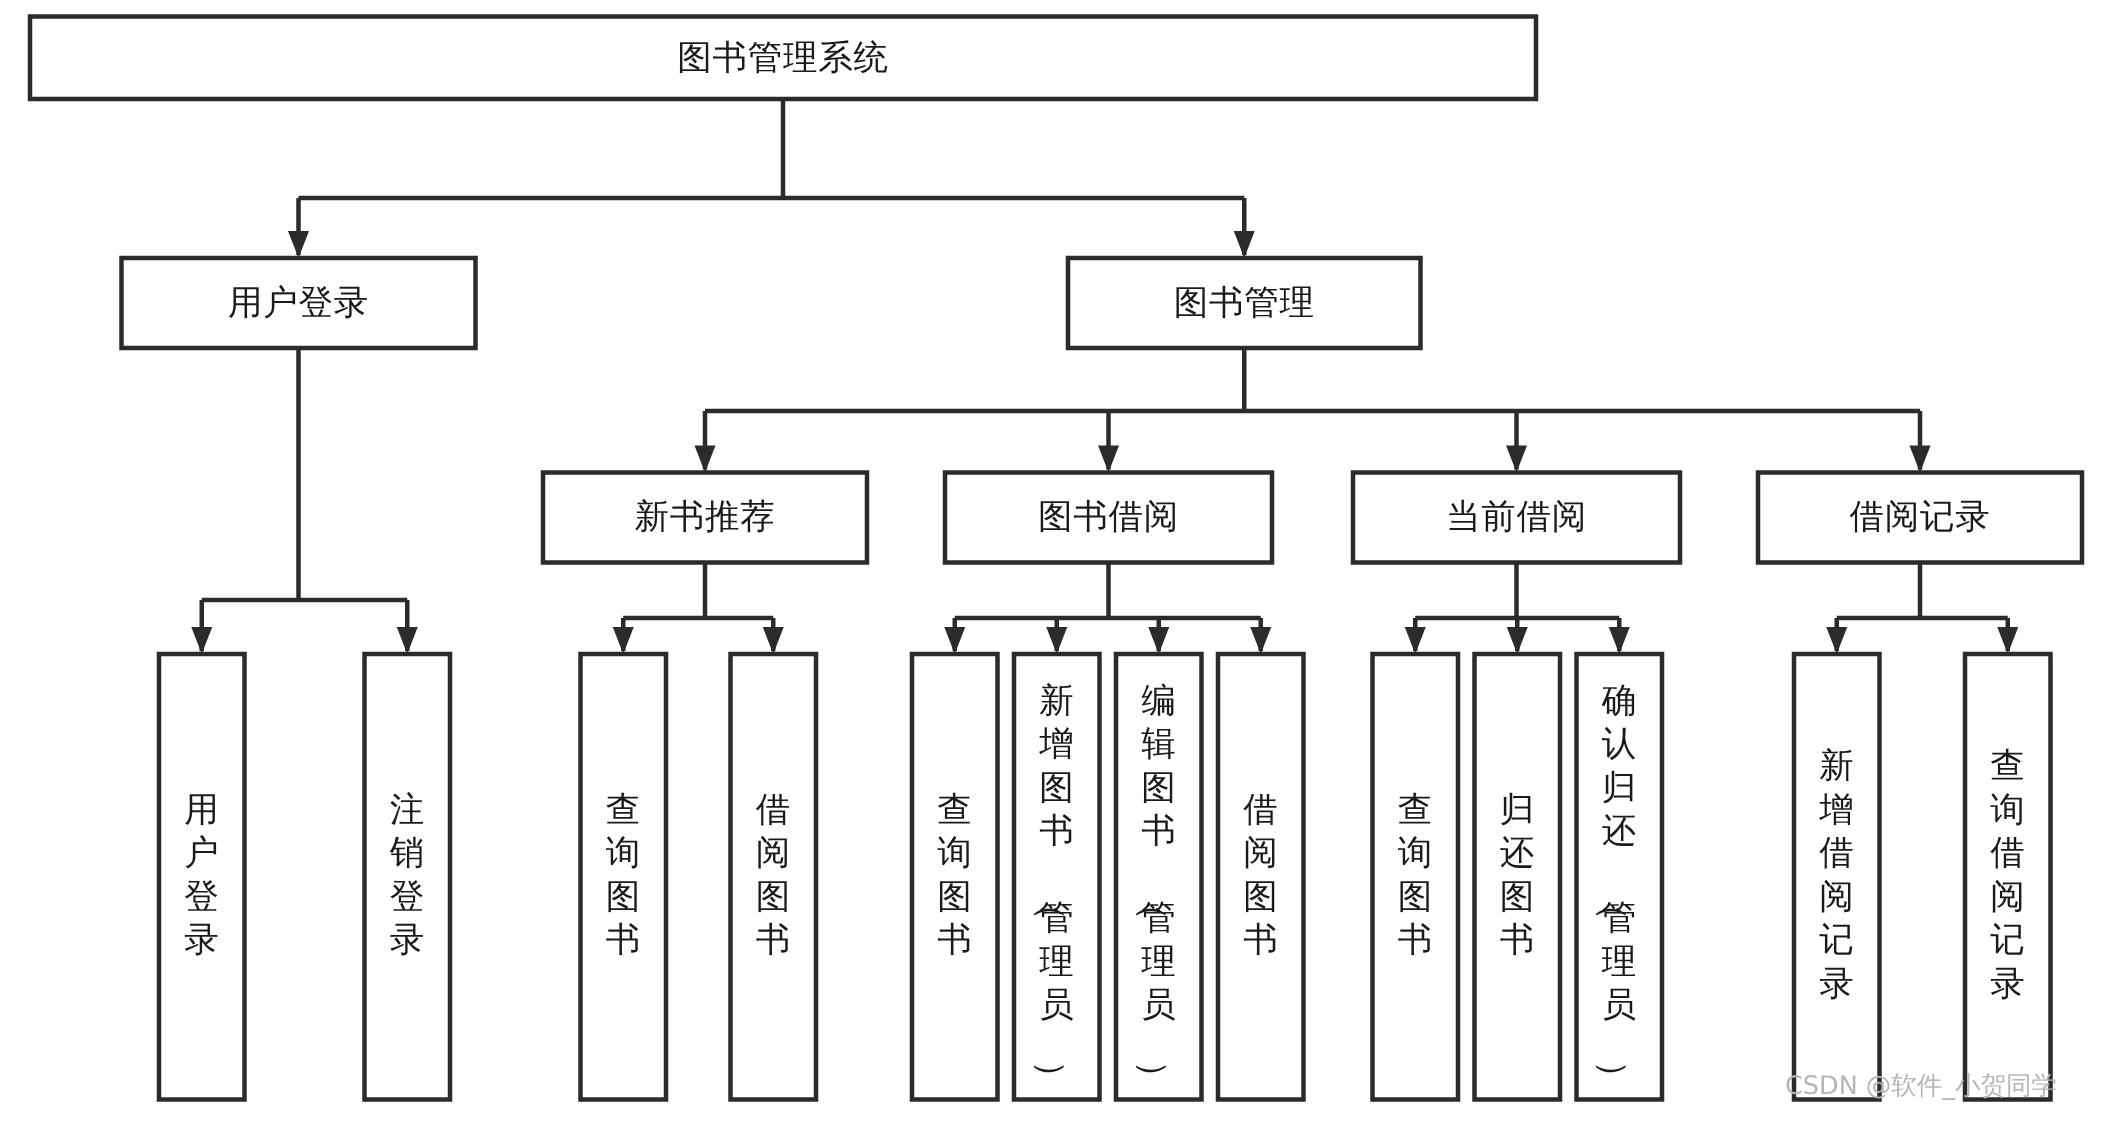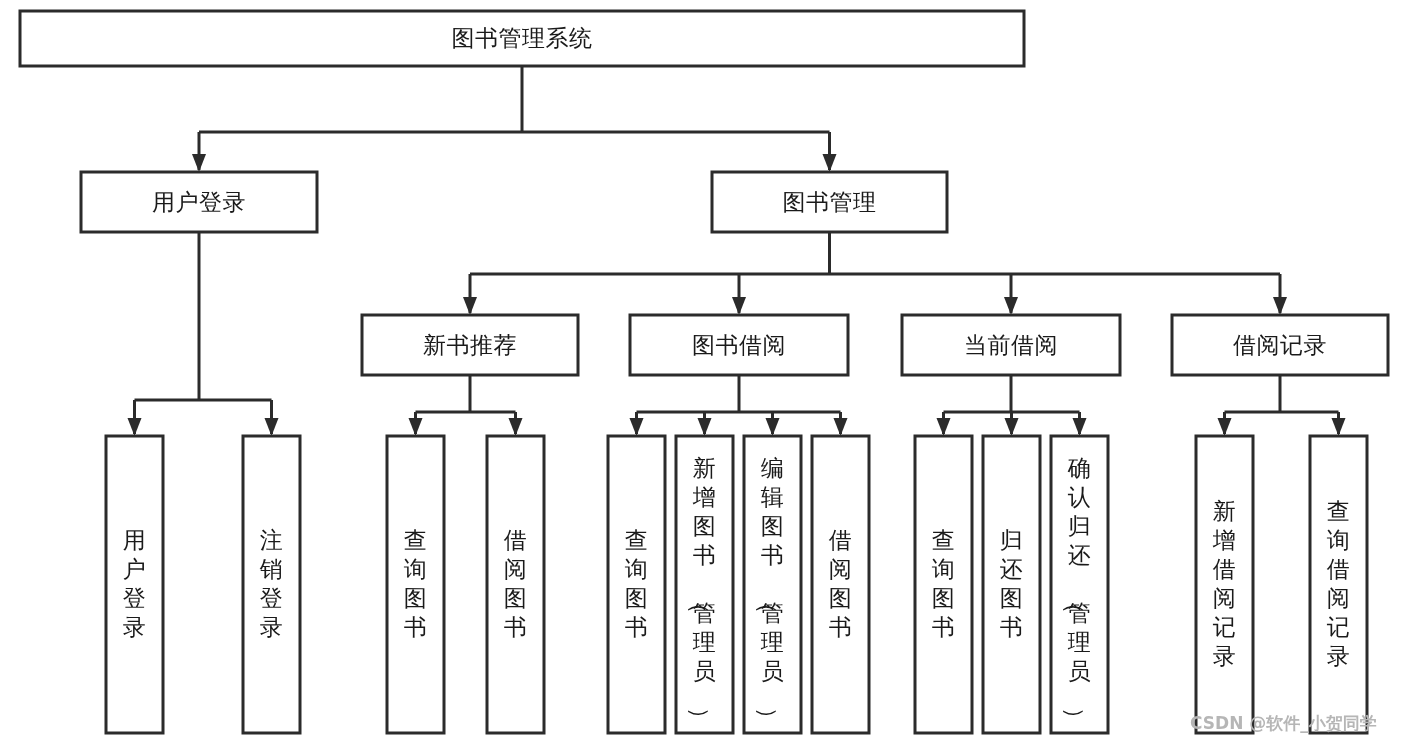--- a/index.html
+++ b/index.html
@@ -61,21 +61,20 @@
   }
   .watermark {
     position: absolute;
     font-family: "DejaVu Sans", "Liberation Sans", sans-serif;
     font-size: 17px;
     color: #b6b6b6;
     white-space: nowrap;
     left: 1190px;
     top: 712px;
     pointer-events: none;
-    font-weight: bold;
   }
 </style>
 </head>
 <body>
 
 <div id="diagram-root">
 
   <svg class="flow" viewBox="0 0 1405 747" xmlns="http://www.w3.org/2000/svg">
     <g id="connectors-layer">
         <path d="M 522 66 L 522 132" class="connector"></path>

